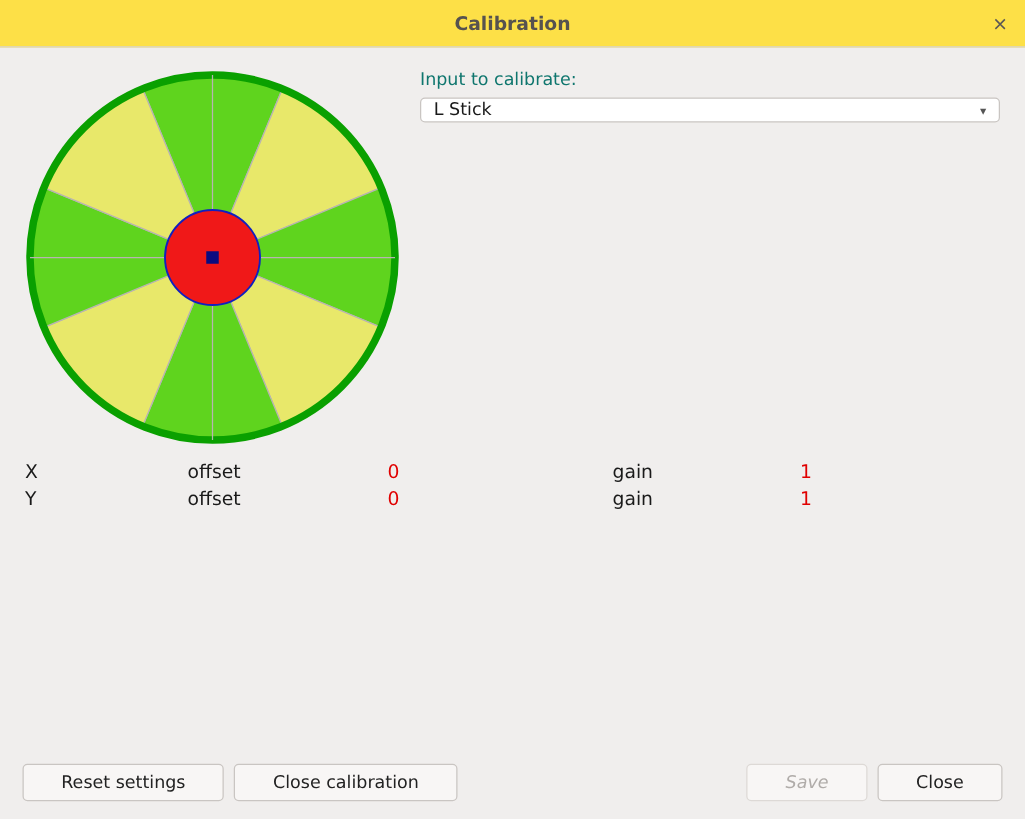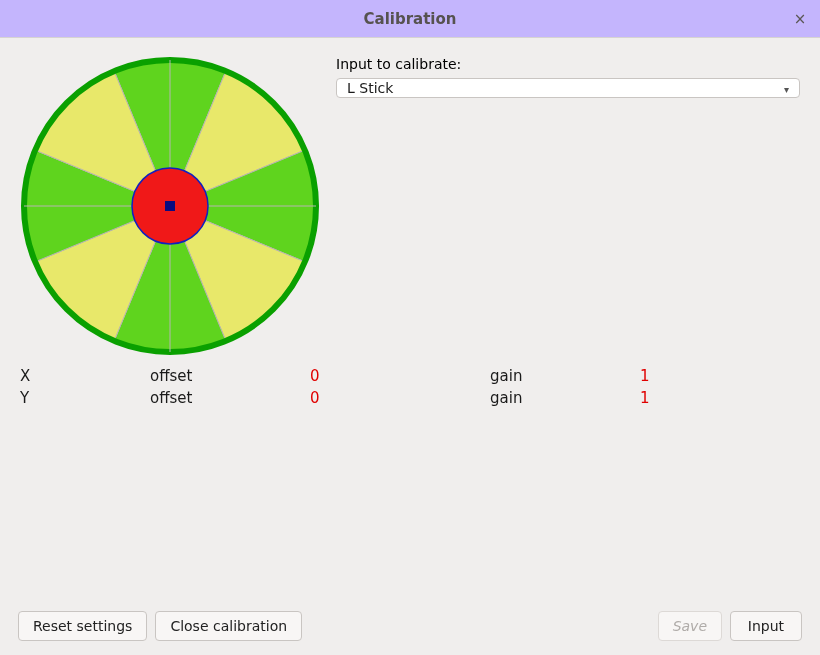--- a/index.html
+++ b/index.html
@@ -9,21 +9,21 @@
     height: 655px;
     font-family: "DejaVu Sans", "Liberation Sans", Arial, sans-serif;
     font-size: 14px;
     color: #1a1a1a;
     background: #f0eeed;
     display: flex;
     flex-direction: column;
   }
   .titlebar {
     height: 38px;
-    background: #c4b5fd;
+    background: #fde047;
     border-bottom: 1px solid #d6d3d1;
     display: flex;
     align-items: center;
     justify-content: center;
     position: relative;
   }
   .titlebar .title {
     font-weight: bold;
     color: #56524f;
     font-size: 15px;
@@ -60,21 +60,21 @@
 
   .right-col {
     flex: 1 1 auto;
     display: flex;
     flex-direction: column;
     gap: 4px;
   }
 
   .label-input {
     font-size: 14px;
-    color: #000000;
+    color: #0f766e;
     padding-bottom: 2px;
   }
 
   .select {
     width: 100%;
     height: 20px;
     background: #fff;
     border: 1px solid #c9c5c2;
     border-radius: 4px;
     display: flex;
@@ -106,21 +106,21 @@
 
   .button-row {
     display: flex;
     align-items: center;
     gap: 8px;
     padding: 10px 18px 14px 18px;
   }
   .button-row .gap { flex: 1 1 auto; }
   .btn {
     height: 30px;
-    padding: 0 14px;
+    padding: 0 30px;
     background: #f8f6f5;
     border: 1px solid #c9c5c2;
     border-radius: 4px;
     font-size: 14px;
     color: #222;
     display: inline-flex;
     align-items: center;
     justify-content: center;
     cursor: pointer;
   }
@@ -196,14 +196,14 @@
   </div>
 
   <div class="spacer"></div>
 </div>
 
 <div class="button-row">
   <div class="btn">Reset settings</div>
   <div class="btn">Close calibration</div>
   <div class="gap"></div>
   <div class="btn disabled">Save</div>
-  <div class="btn close-btn">Input</div>
+  <div class="btn close-btn">Close</div>
 </div>
 
 </body></html>

